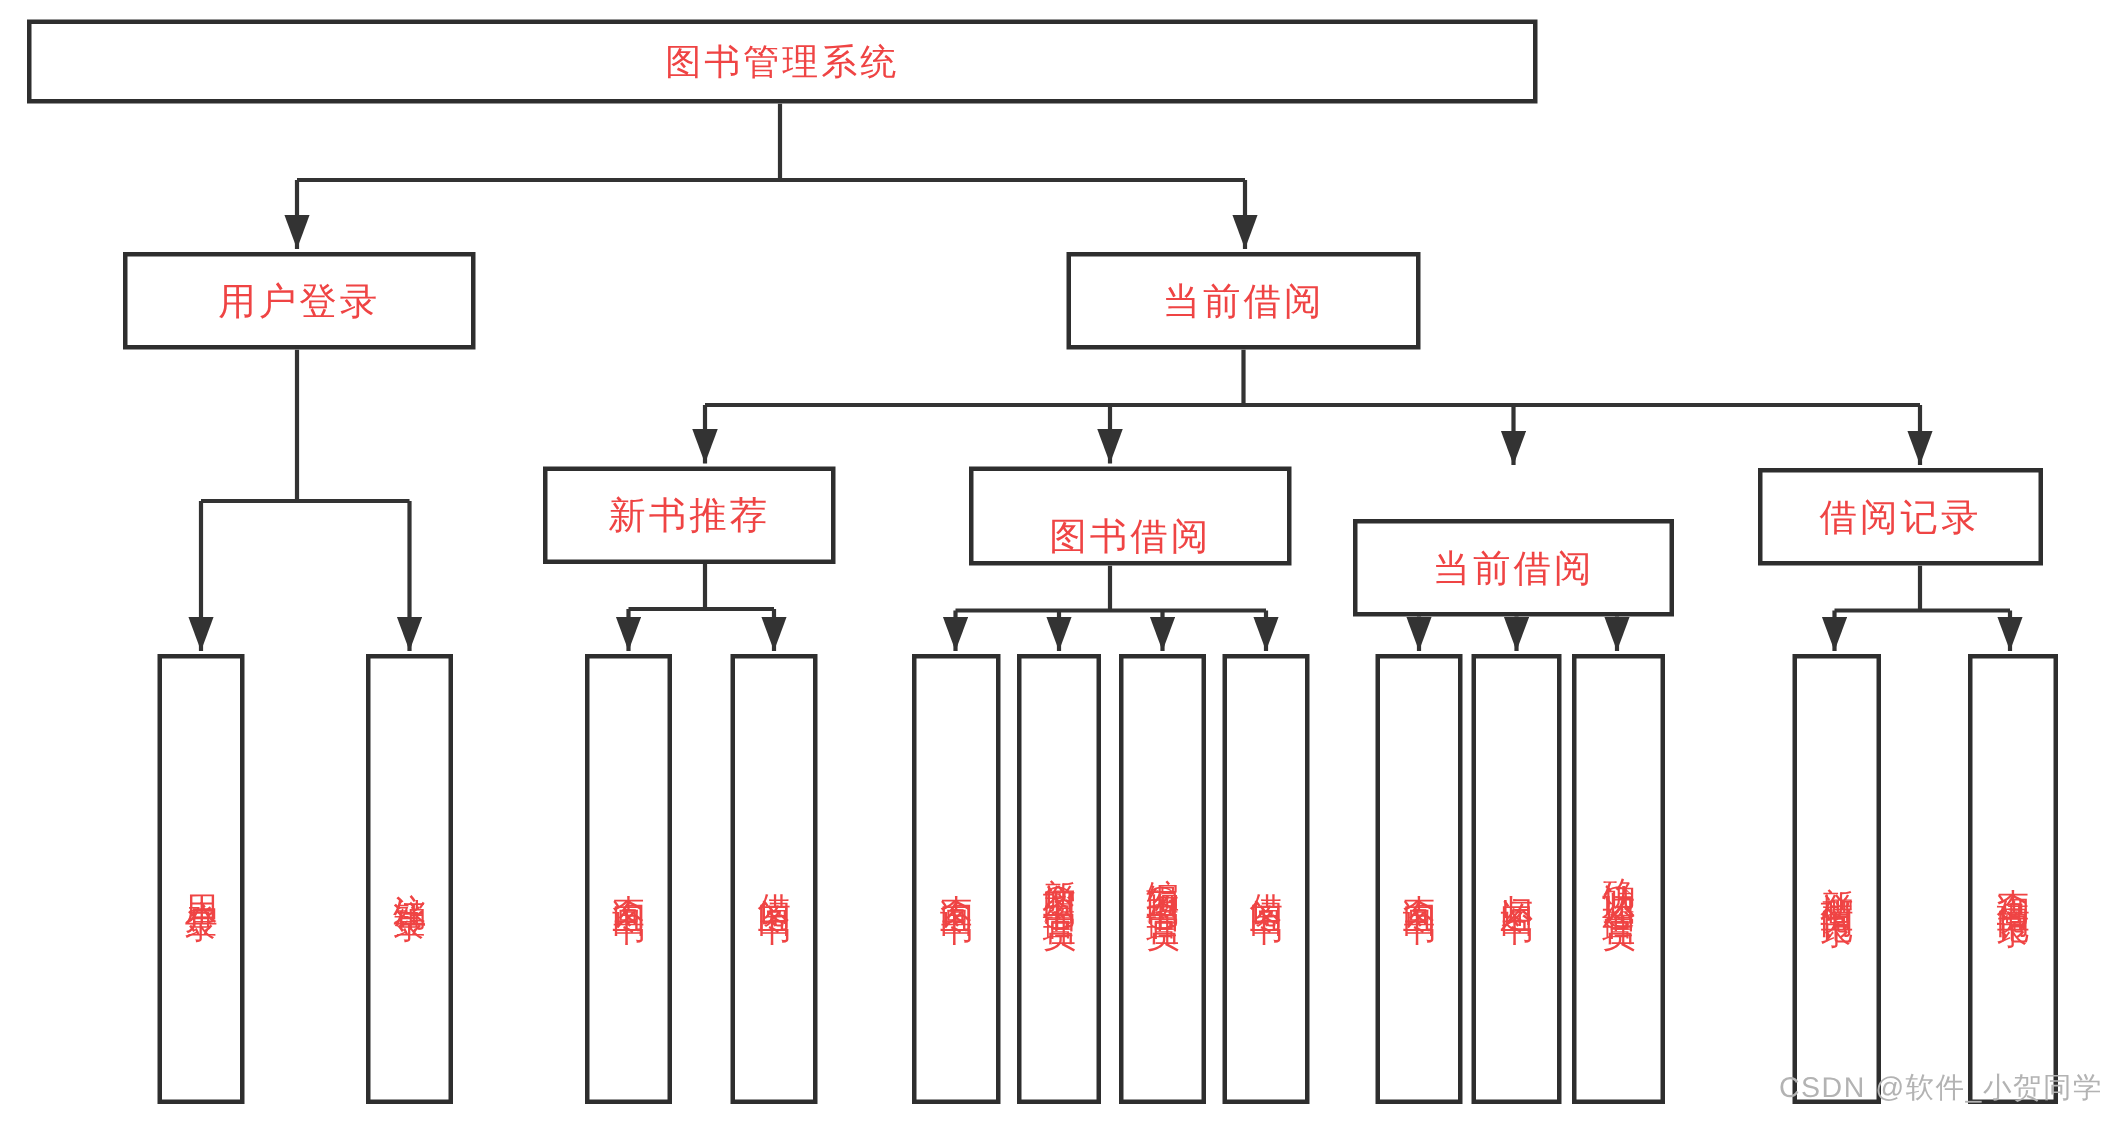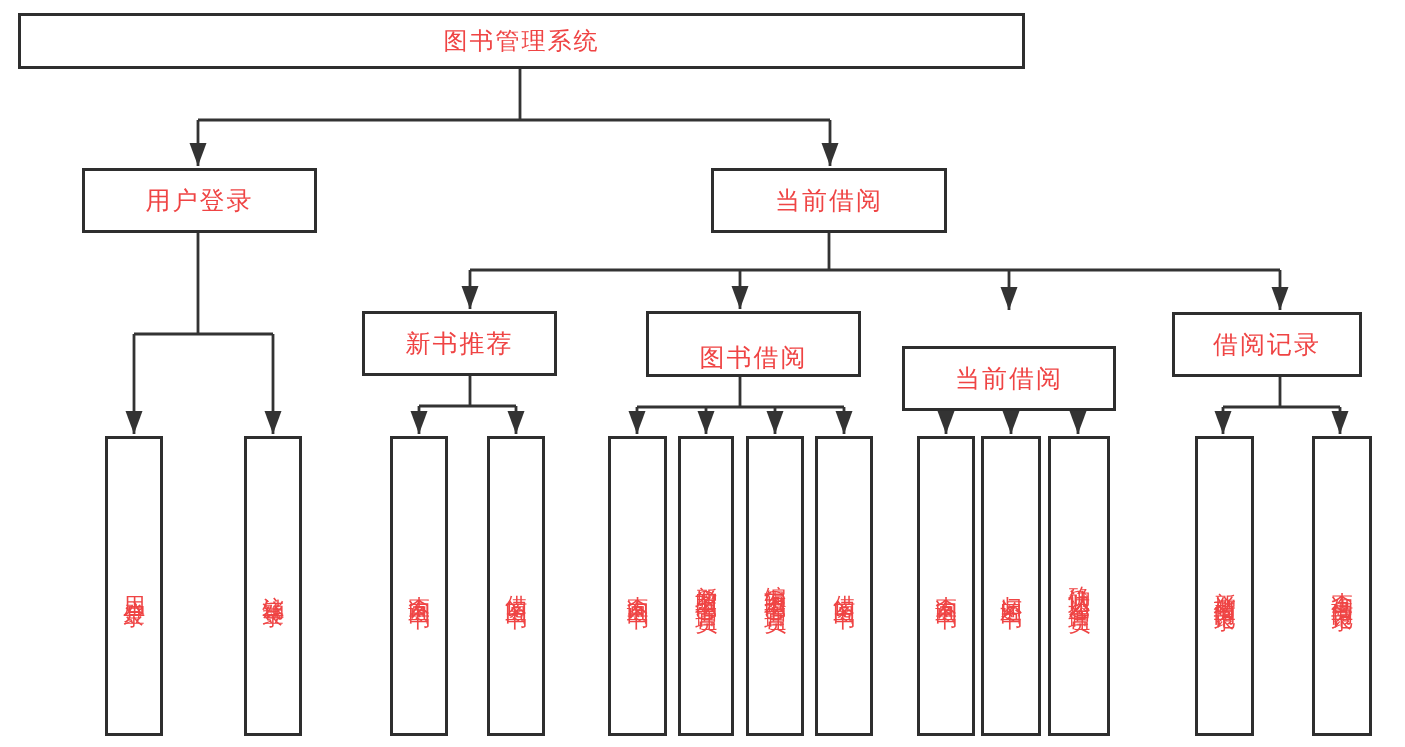--- a/index.html
+++ b/index.html
@@ -192,14 +192,15 @@
   <div class="box leaf lf-11">
     <span class="leaf-label">确认归还（管理员）</span>
   </div>
   <div class="box leaf lf-12">
     <span class="leaf-label">新增借阅记录</span>
   </div>
   <div class="box leaf lf-13">
     <span class="leaf-label">查询借阅记录</span>
   </div>
 
+  <div class="watermark">CSDN @软件_小贺同学</div>
 
 </div>
 
 </body></html>

